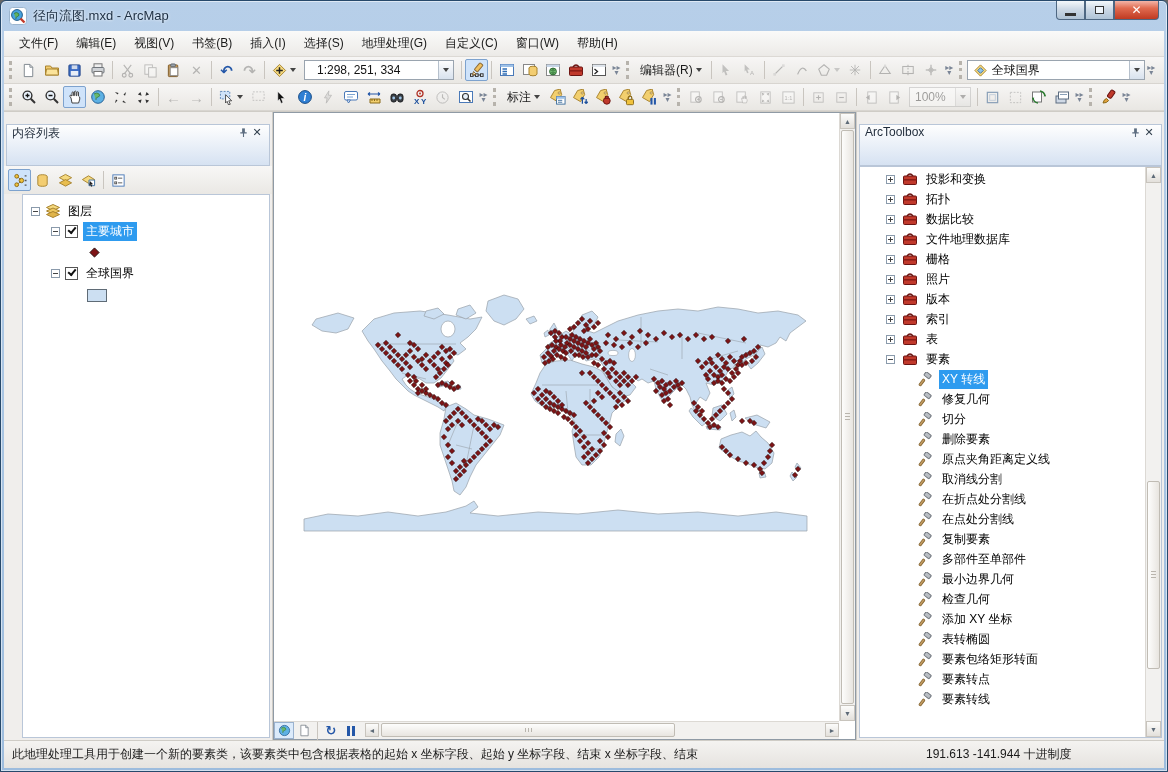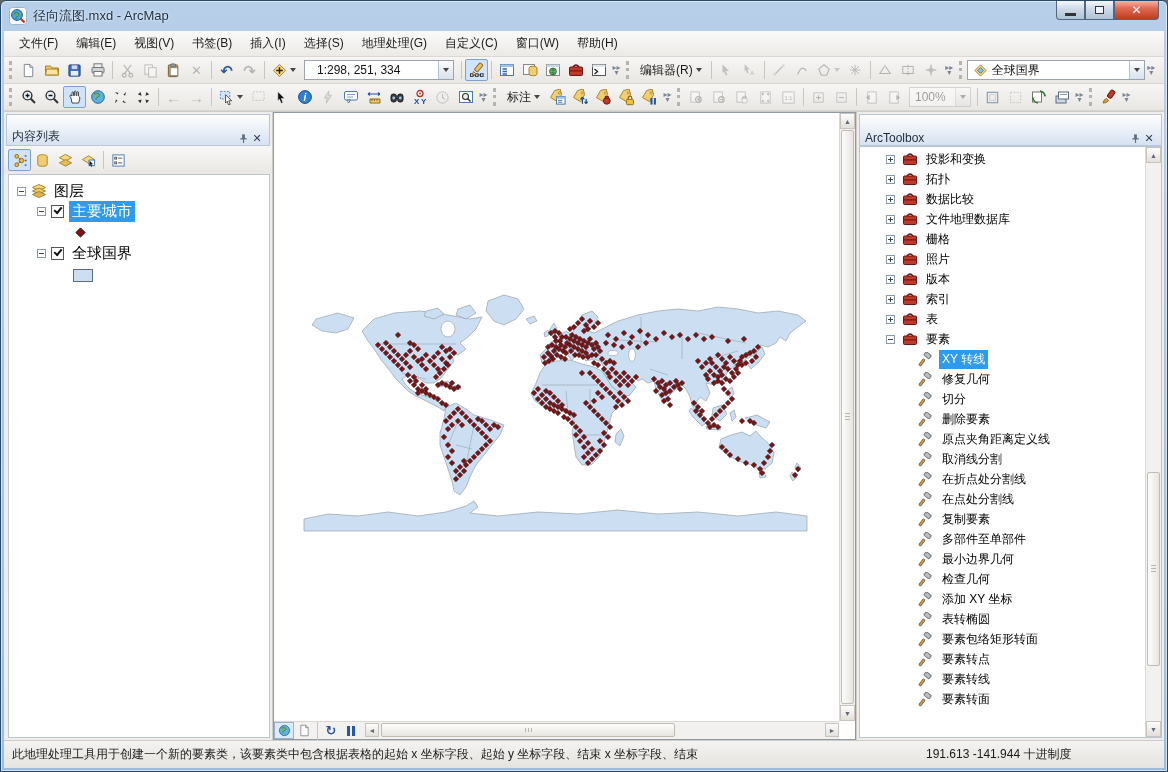--- a/index.html
+++ b/index.html
@@ -31,27 +31,27 @@
   .dis{opacity:.38;filter:grayscale(100%);}
   .dd{width:0;height:0;border-left:3px solid transparent;border-right:3px solid transparent;border-top:4px solid #444;margin-left:3px;}
   .combo{height:20px;background:#fff;border:1px solid #9aa4af;display:flex;align-items:center;font-size:12px;padding-left:5px;color:#111;}
   .combo .cbtn{margin-left:auto;width:15px;height:18px;background:linear-gradient(#fdfdfd,#d8e2ee);border-left:1px solid #b6c0cc;display:flex;align-items:center;justify-content:center;}
   .txtbtn{font-size:12px;color:#1a1a1a;display:flex;align-items:center;padding:3px 6px;}
   .overflow{width:11px;height:20px;display:flex;flex-direction:column;align-items:center;justify-content:center;color:#7a8596;font-size:8px;line-height:5px;margin:0 1px;}
   .glyph{font-size:13px;line-height:1;}
   
   .main{flex:1;display:flex;min-height:0;border-top:1px solid #cfccc6;}
   .panel{background:#f0eeec;display:flex;flex-direction:column;}
-  .panel-hd{height:32px;margin:2px 2px 0 2px;background:linear-gradient(#fefefe,#d6e2f2);border:1px solid #b9c6d8;
-    display:flex;align-items:flex-end;font-size:12px;color:#1f2b3a;padding:0 5px;}
+  .panel-hd{height:42px;margin:12px 2px 0 2px;background:linear-gradient(#fefefe,#d6e2f2);border:1px solid #b9c6d8;
+    display:flex;align-items:flex-start;font-size:12px;color:#1f2b3a;padding:0 5px;}
   .panel-hd .sp{flex:1;}
   .hd-ico{width:14px;height:14px;display:flex;align-items:center;justify-content:center;color:#33414f;font-size:11px;}
   .toc{width:269px;border-right:1px solid #cfccc6;}
   .toc-tools{height:28px;display:flex;align-items:center;padding-left:4px;background:linear-gradient(#f8f7f6,#eae8e4);}
-  .toc-tree{flex:1;background:#fff;border:1px solid #b9c6d8;margin:0 2px 2px 4px;padding:6px 0 0 8px;font-size:15px;overflow:hidden;}
+  .toc-tree{flex:1;background:#fff;border:1px solid #b9c6d8;margin:0 2px 2px 18px;padding:6px 0 0 8px;font-size:12px;overflow:hidden;}
   .trow{display:flex;align-items:center;height:20px;}
   .expbox{width:9px;height:9px;border:1px solid #8a9aab;background:#fff;position:relative;margin-right:5px;flex:0 0 auto;}
   .expbox::before{content:"";position:absolute;left:1px;right:1px;top:3px;height:1px;background:#444;}
   .expbox.plus::after{content:"";position:absolute;top:1px;bottom:1px;left:3px;width:1px;background:#444;}
   .chk{width:13px;height:13px;border:1px solid #555;background:#fff;position:relative;margin-right:5px;flex:0 0 auto;}
   .chk::after{content:"";position:absolute;left:2px;top:1px;width:6px;height:3px;border-left:2px solid #111;border-bottom:2px solid #111;transform:rotate(-50deg);}
   .sel{background:var(--selection);color:#fff;padding:1px 3px;}
   .lyr-label{padding:1px 3px;}
   
   .mapwrap{flex:1;position:relative;background:#fff;border:1px solid #8f9aa5;min-width:0;}
@@ -1404,26 +1404,20 @@
                   <use href="#ic-hammer"></use>
                 </svg>
                 <span class="lbl">要素转点</span>
               </div>
               <div class="tbx-row tool">
                 <svg width="15" height="15" style="margin: 0px 6px 0px 0px;">
                   <use href="#ic-hammer"></use>
                 </svg>
                 <span class="lbl">要素转线</span>
               </div>
-              <div class="tbx-row tool">
-                <svg width="15" height="15" style="margin: 0px 6px 0px 0px;">
-                  <use href="#ic-hammer"></use>
-                </svg>
-                <span class="lbl">要素转面</span>
-              </div>
             </div>
           <div class="tbx-scroll">
             <div class="sbtn" style="top:0">▲</div>
             <div class="vthumb" style="top:55%;height:33%">
                 <span class="thumb-grip"></span>
               </div>
             <div class="sbtn" style="bottom:0;top:auto">▼</div>
           </div>
         </div>
       </div>

